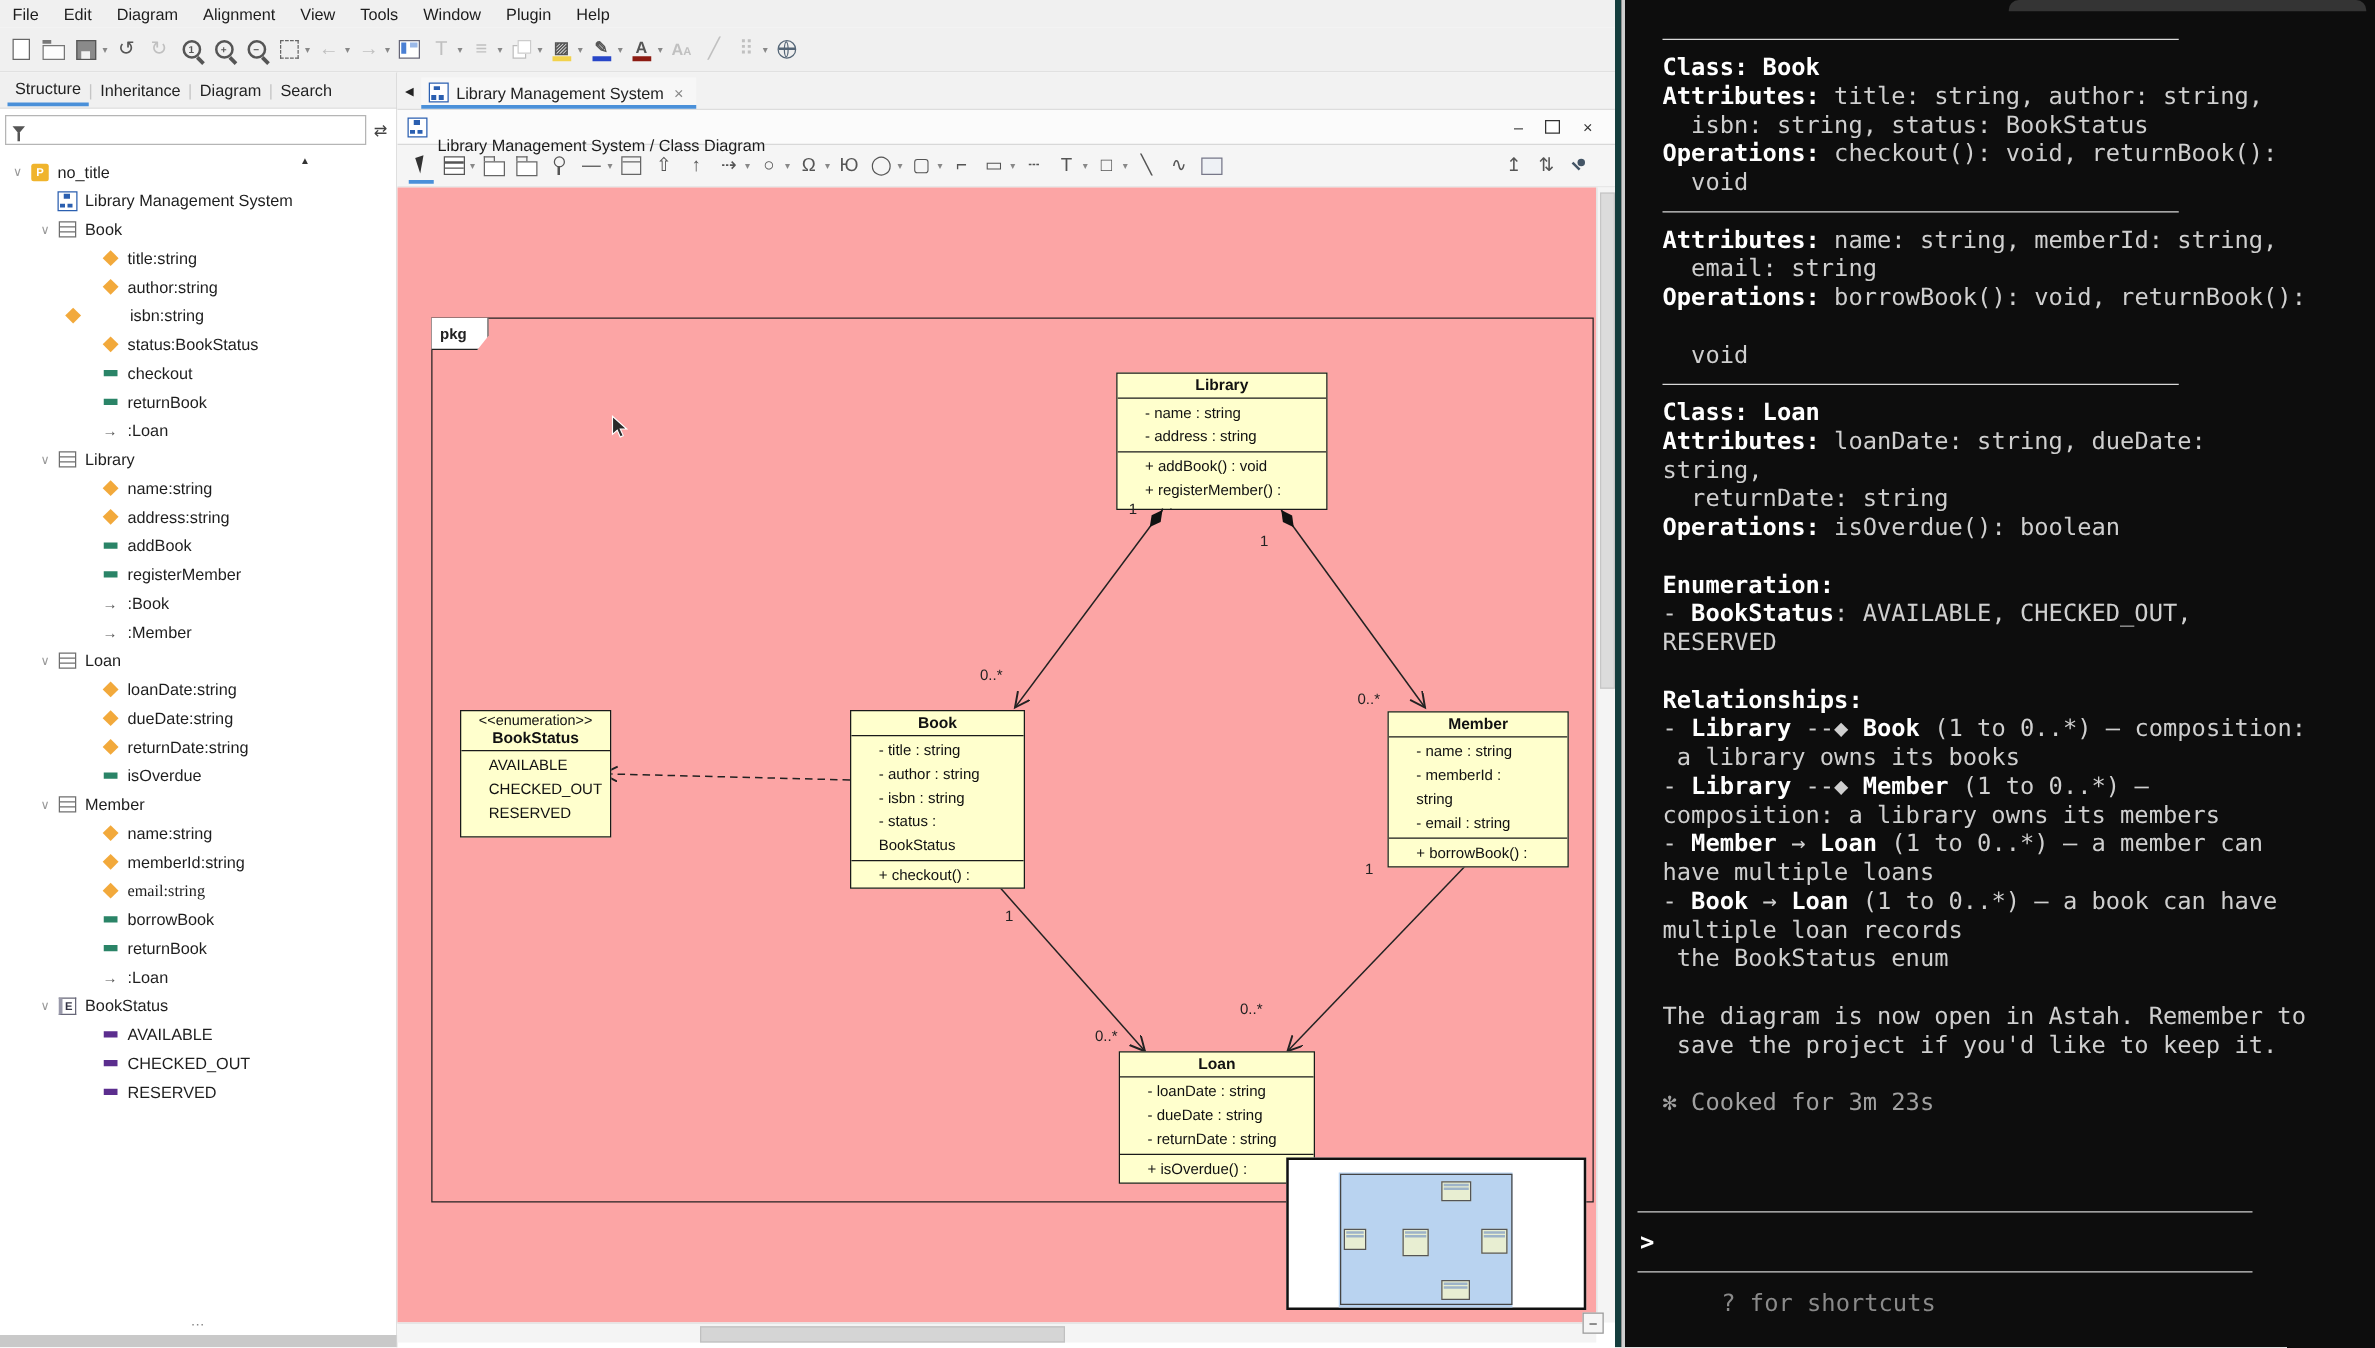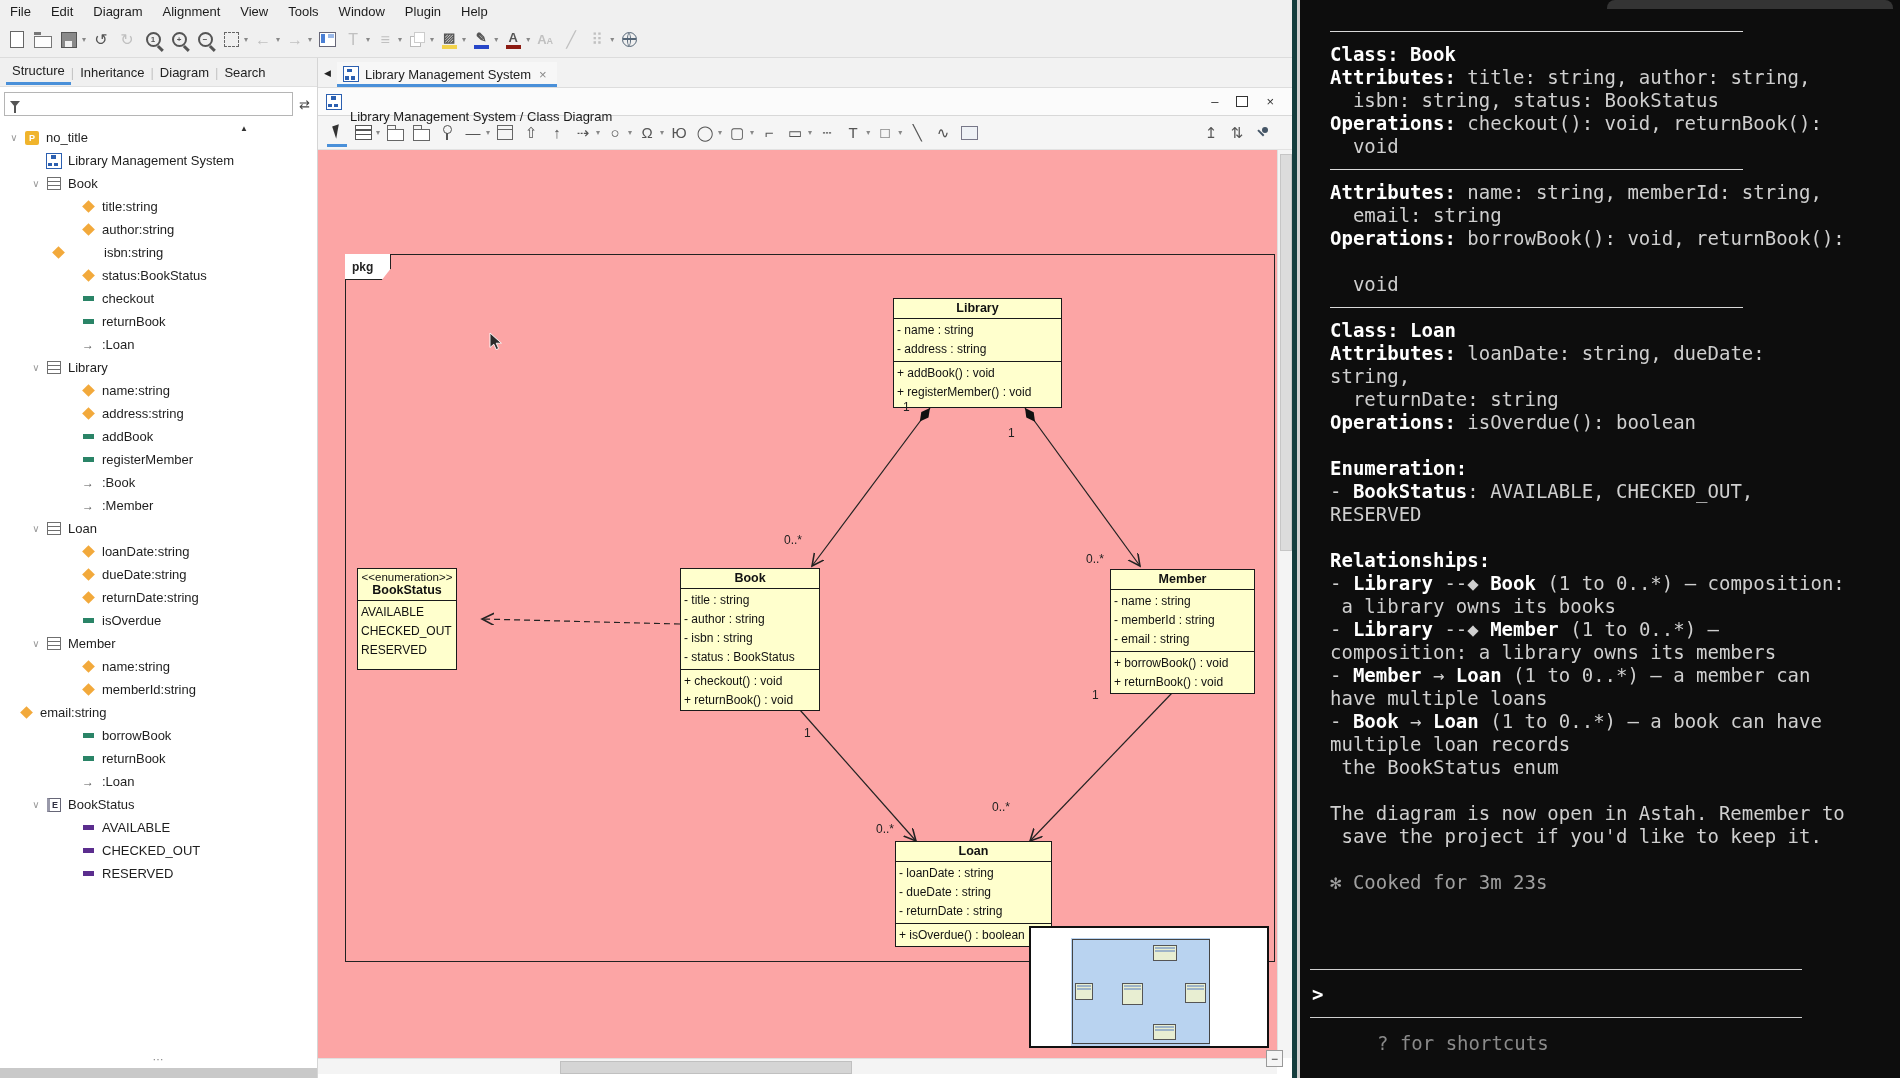--- a/index.html
+++ b/index.html
@@ -100,21 +100,21 @@
   #dtool-right{margin-left:auto;display:flex;align-items:center;padding-right:16px;}
   #dtoolbar .ticon .g{font-size:15px;}
   
   #canvas{position:absolute;left:0;top:92px;width:959px;height:908px;background:#fca5a5;overflow:hidden;}
   #pkgframe{position:absolute;border:1.5px solid #222;background:transparent;}
   #pkgtab{position:absolute;border:1.5px solid #222;border-top:none;border-left:none;background:#fff;
     clip-path:polygon(0 0,100% 0,100% 55%,80% 100%,0 100%);display:flex;align-items:center;padding-left:7px;box-sizing:border-box;font-weight:bold;font-size:12px;}
   .umlbox{position:absolute;background:#ffffcd;border:1.4px solid #1a1a1a;box-sizing:border-box;font-size:12px;color:#111;overflow:hidden;}
   .umlbox .bt{font-weight:bold;text-align:center;padding:2px 2px 3px;font-size:12.5px;}
   .umlbox .stereo{font-weight:normal;font-size:11.5px;}
-  .umlbox .sec{border-top:1.3px solid #1a1a1a;padding:2px 3px;line-height:19px;}
+  .umlbox .sec{border-top:1.3px solid #1a1a1a;padding:2px 22px;line-height:19px;}
   #edgesvg{position:absolute;left:0;top:0;}
   .mult{position:absolute;font-size:12px;color:#222;}
   #cursor{position:absolute;z-index:40;}
   
   #vscroll{position:absolute;right:0;top:92px;width:15px;height:908px;background:#f4f4f4;border-left:1px solid #e0e0e0;box-sizing:border-box;}
   #vthumb{position:absolute;left:2px;top:4px;width:10px;height:395px;background:#dcdcdc;border:1px solid #c6c6c6;}
   #hscroll{position:absolute;left:0;top:1000px;width:959px;height:16px;background:#f4f4f4;border-top:1px solid #e0e0e0;box-sizing:border-box;}
   #hthumb{position:absolute;left:242px;top:2px;width:290px;height:11px;background:#d5d5d5;border:1px solid #c0c0c0;}
   
   #minimap{position:absolute;left:1029px;top:926px;width:240px;height:122px;background:#fff;border:2px solid #111;z-index:30;box-sizing:border-box;}
@@ -431,21 +431,21 @@
           </span>
           <span class="tlabel">name:string</span>
         </div>
         <div class="trow" style="padding-left: 62px;">
           <span class="texp"></span>
           <span class="tico">
             <span class="s-attr"></span>
           </span>
           <span class="tlabel">memberId:string</span>
         </div>
-        <div class="trow" style="">
+        <div class="trow" style="padding-left: 62px; font-family: Liberation Serif, serif;">
           <span class="texp"></span>
           <span class="tico">
             <span class="s-attr"></span>
           </span>
           <span class="tlabel">email:string</span>
         </div>
         <div class="trow" style="padding-left: 62px;">
           <span class="texp"></span>
           <span class="tico">
             <span class="s-op"></span>
@@ -676,21 +676,21 @@
             <div class="bt">Loan</div>
             <div class="sec">
               <div>- loanDate : string</div>
               <div>- dueDate : string</div>
               <div>- returnDate : string</div>
             </div>
             <div class="sec">
               <div>+ isOverdue() : boolean</div>
             </div>
           </div>
-          <div class="umlbox" style="left: 39px; top: 418px; width: 100px; height: 102px;">
+          <div class="umlbox" style="left: 50px; top: 418px; width: 121px; height: 102px;">
             <div class="bt">
               <div class="stereo">&lt;&lt;enumeration&gt;&gt;</div>
               <div>BookStatus</div>
             </div>
             <div class="sec">
               <div>AVAILABLE</div>
               <div>CHECKED_OUT</div>
               <div>RESERVED</div>
             </div>
           </div>

